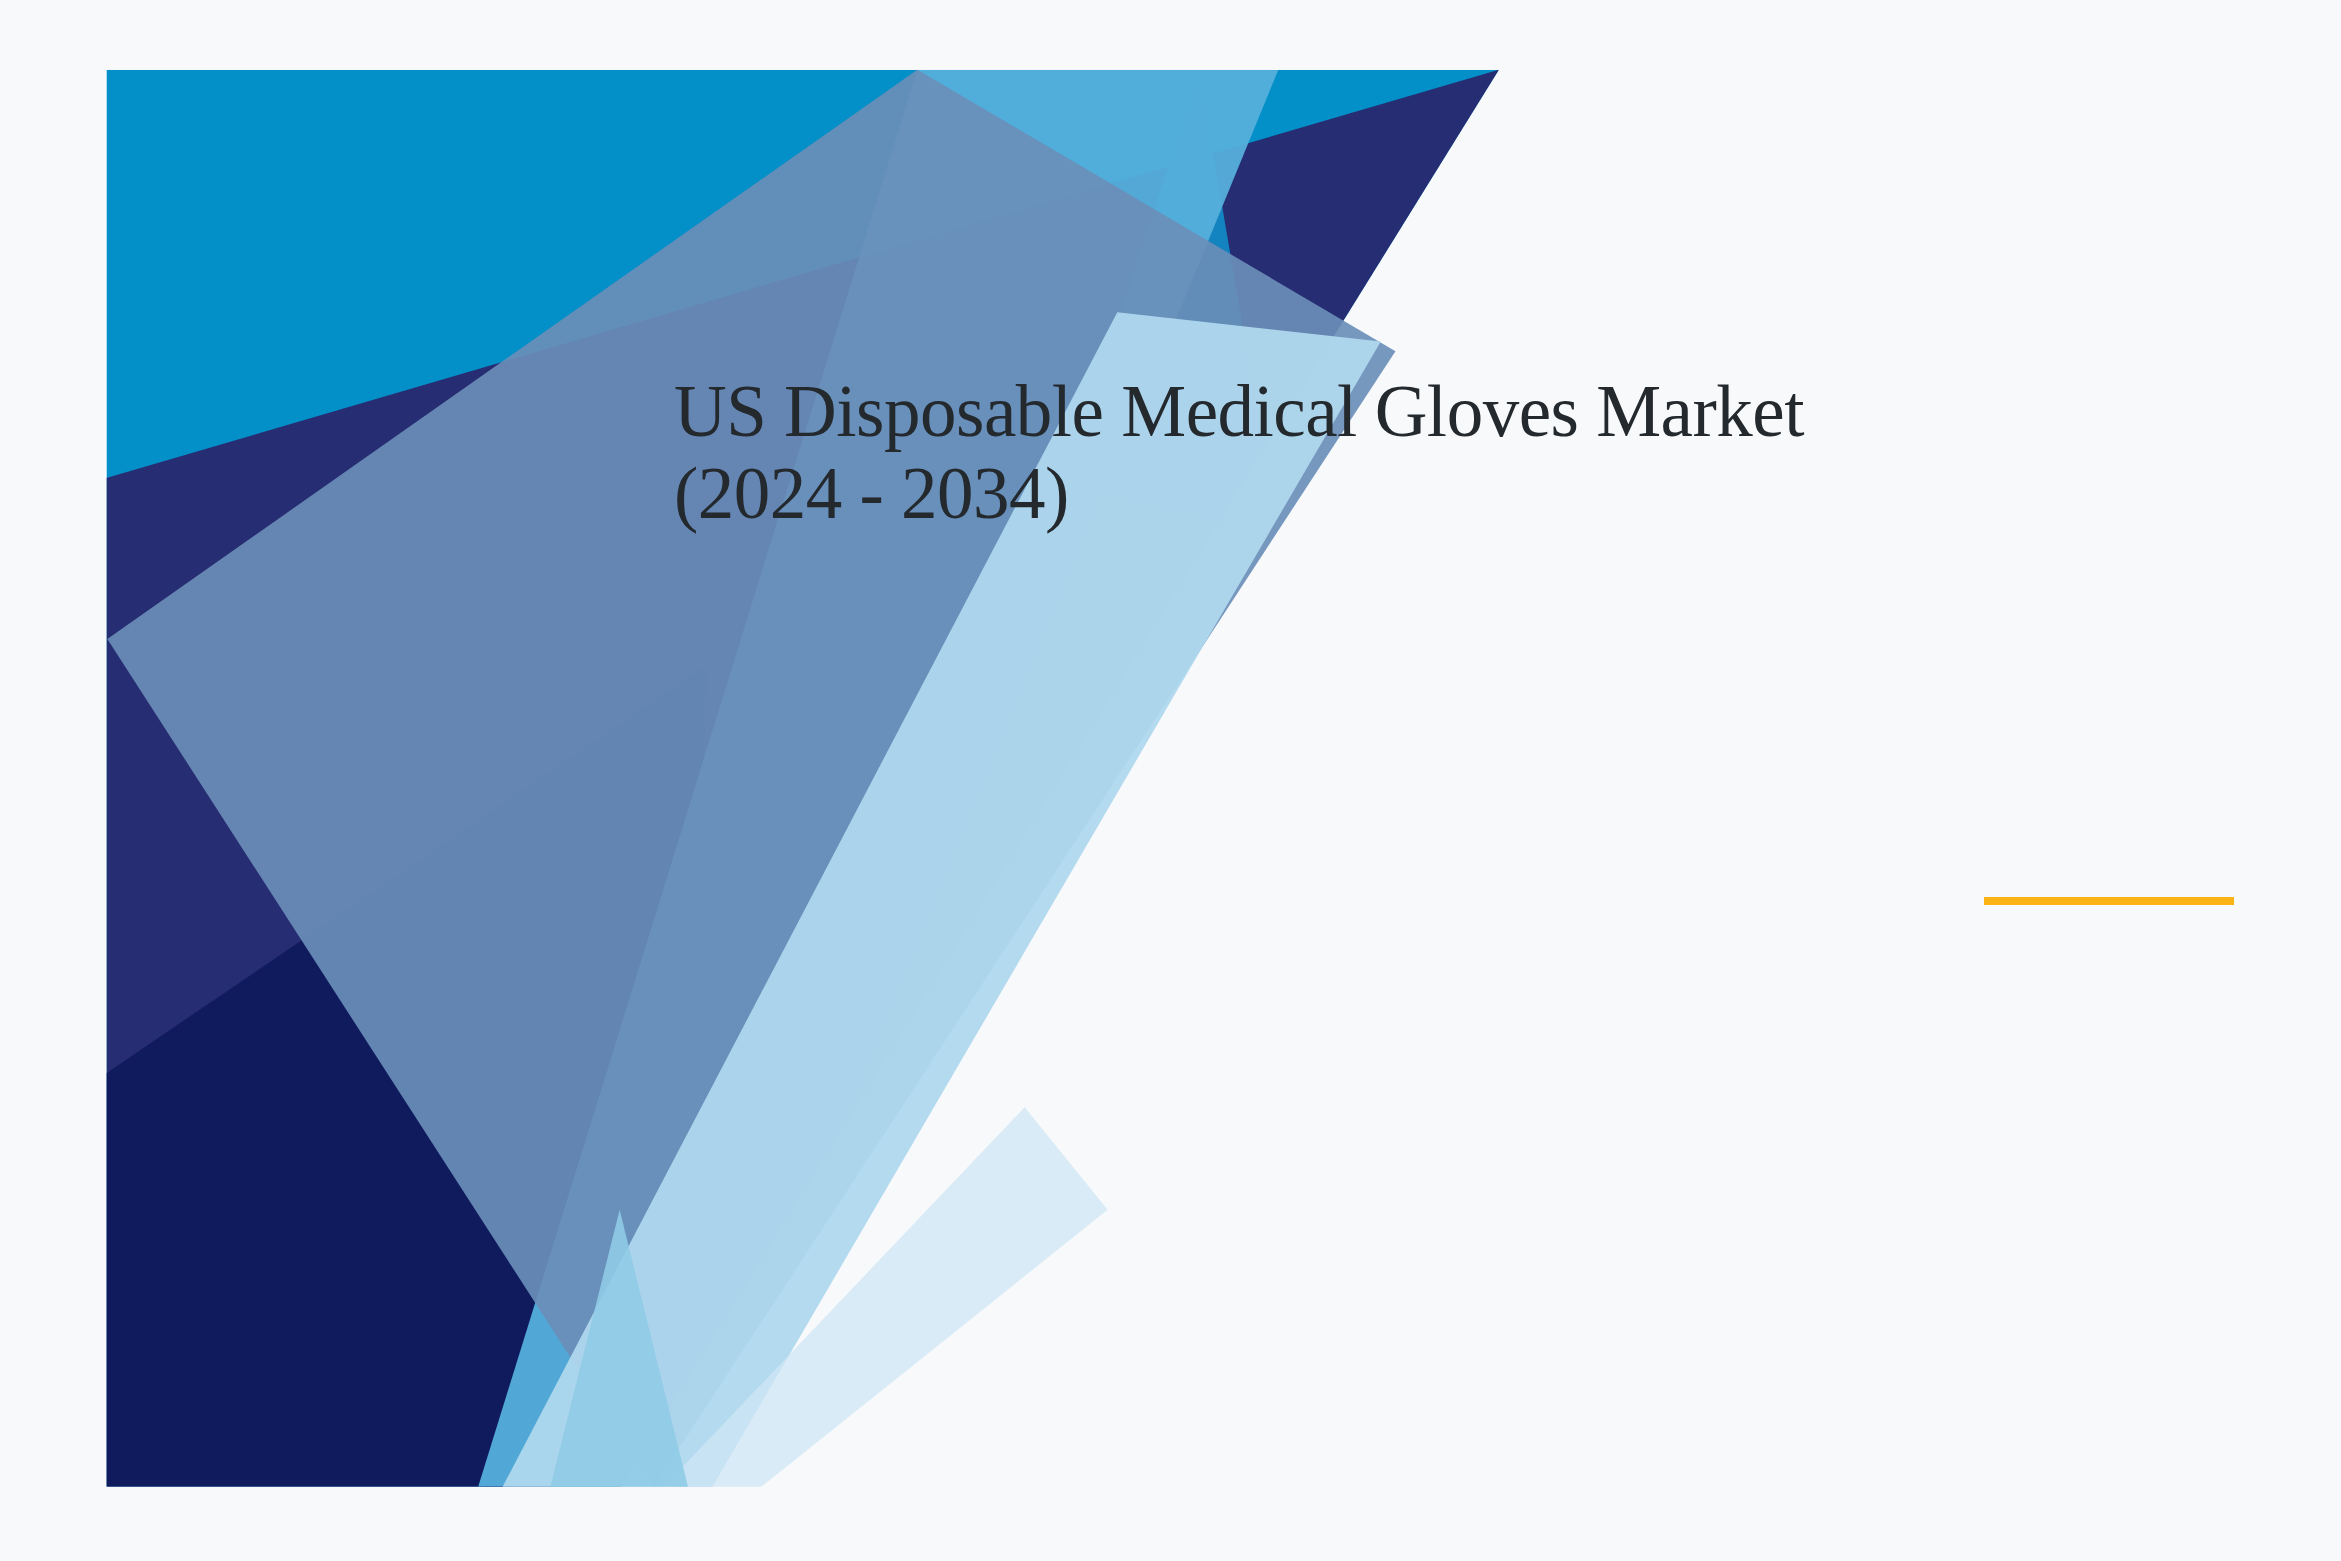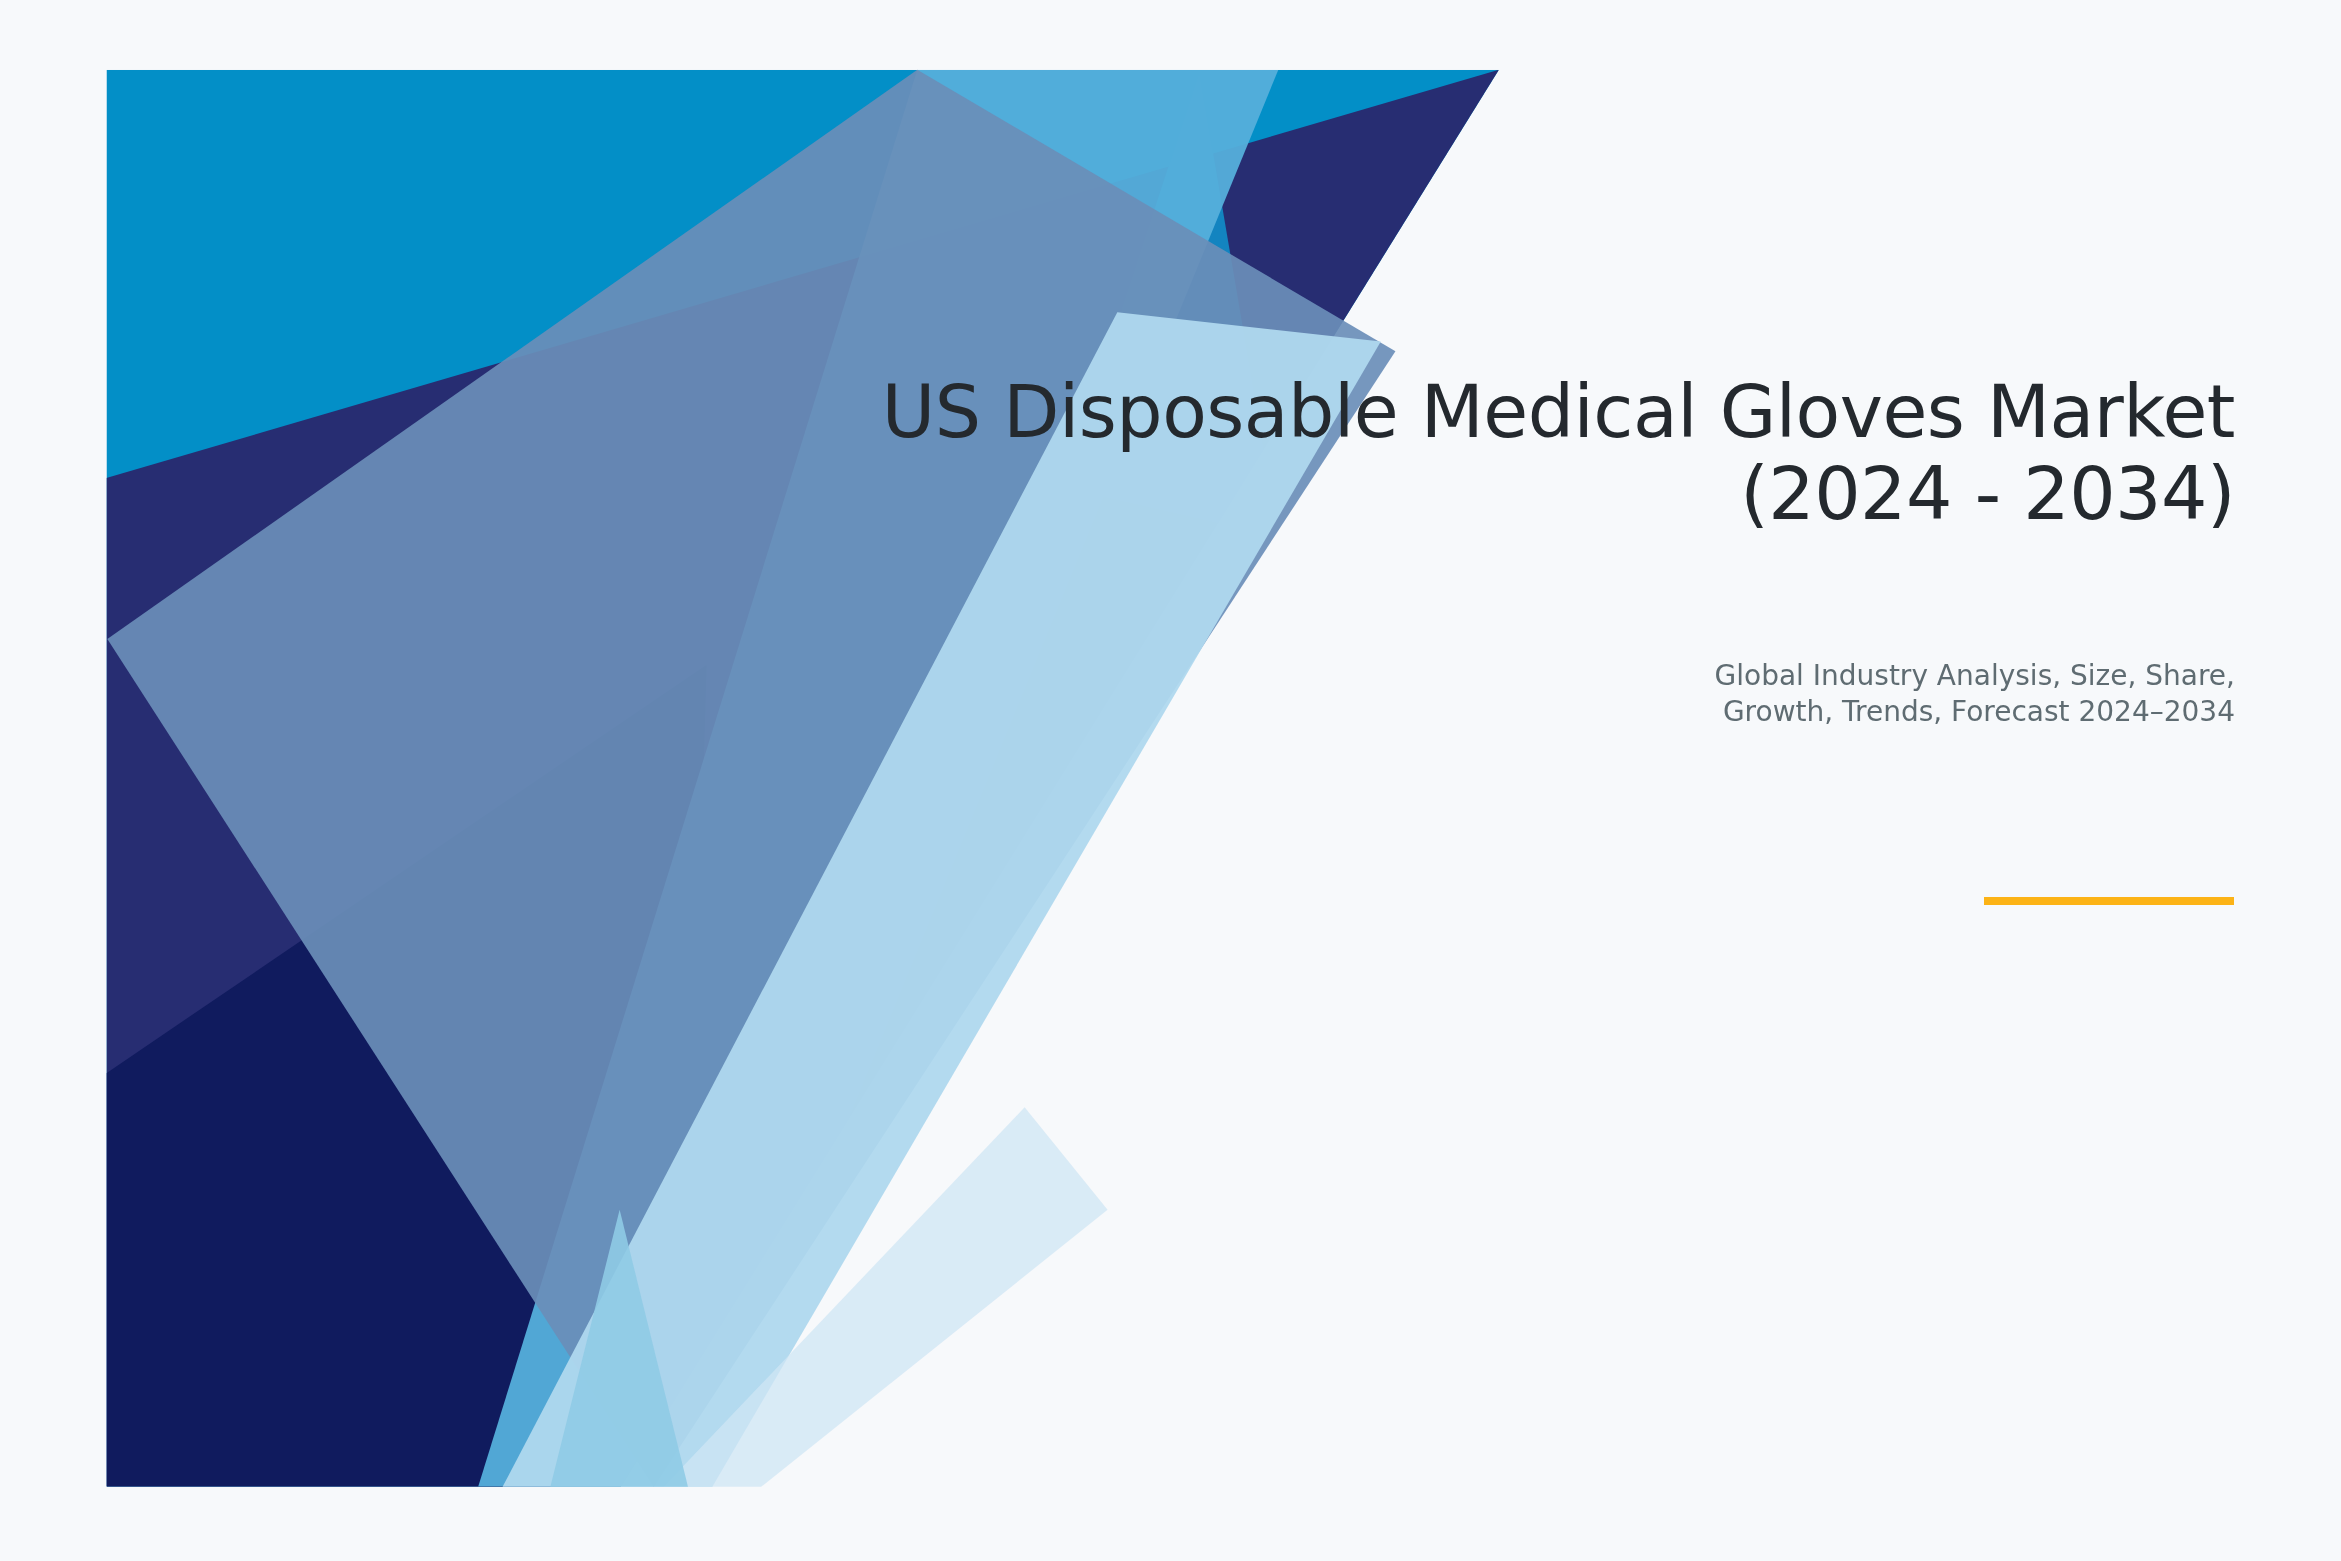--- a/index.html
+++ b/index.html
@@ -16,21 +16,22 @@
     position:absolute;left:0;top:0;width:2342px;height:1561px;
     pointer-events:none;
   }
 
   
   .text-block{
     position:absolute;
     right:107px;
     top:371px;
     width:1561px;
-    text-align:right;
+    text-align:left;
+    font-family:Liberation Serif, serif;
   }
   .title{
     margin:0;
     font-size:73px;
     line-height:1.12;
     font-weight:400;
     color:#24292e;
     letter-spacing:-0.5px;
     position:relative;
     z-index:5;
@@ -94,17 +95,15 @@
     <polygon points="1128,3048 1270,2480 1410,3048" fill="#8FCBE6" opacity="0.9"></polygon>
 
   </svg>
 
   <div class="text-block">
     <h1 class="title" style="color: rgb(36, 41, 46);">US Disposable Medical Gloves Market
 (2024 - 2034)</h1>
     <div class="accent-rule" style="background: rgb(252, 179, 22);"></div>
   </div>
 
-  <p class="subtitle" style="color: rgb(95, 108, 114);">Global Industry Analysis, Size, Share,
-Growth, Trends, Forecast 2024–2034</p>
 
 </div>
 
 
 </body></html>

